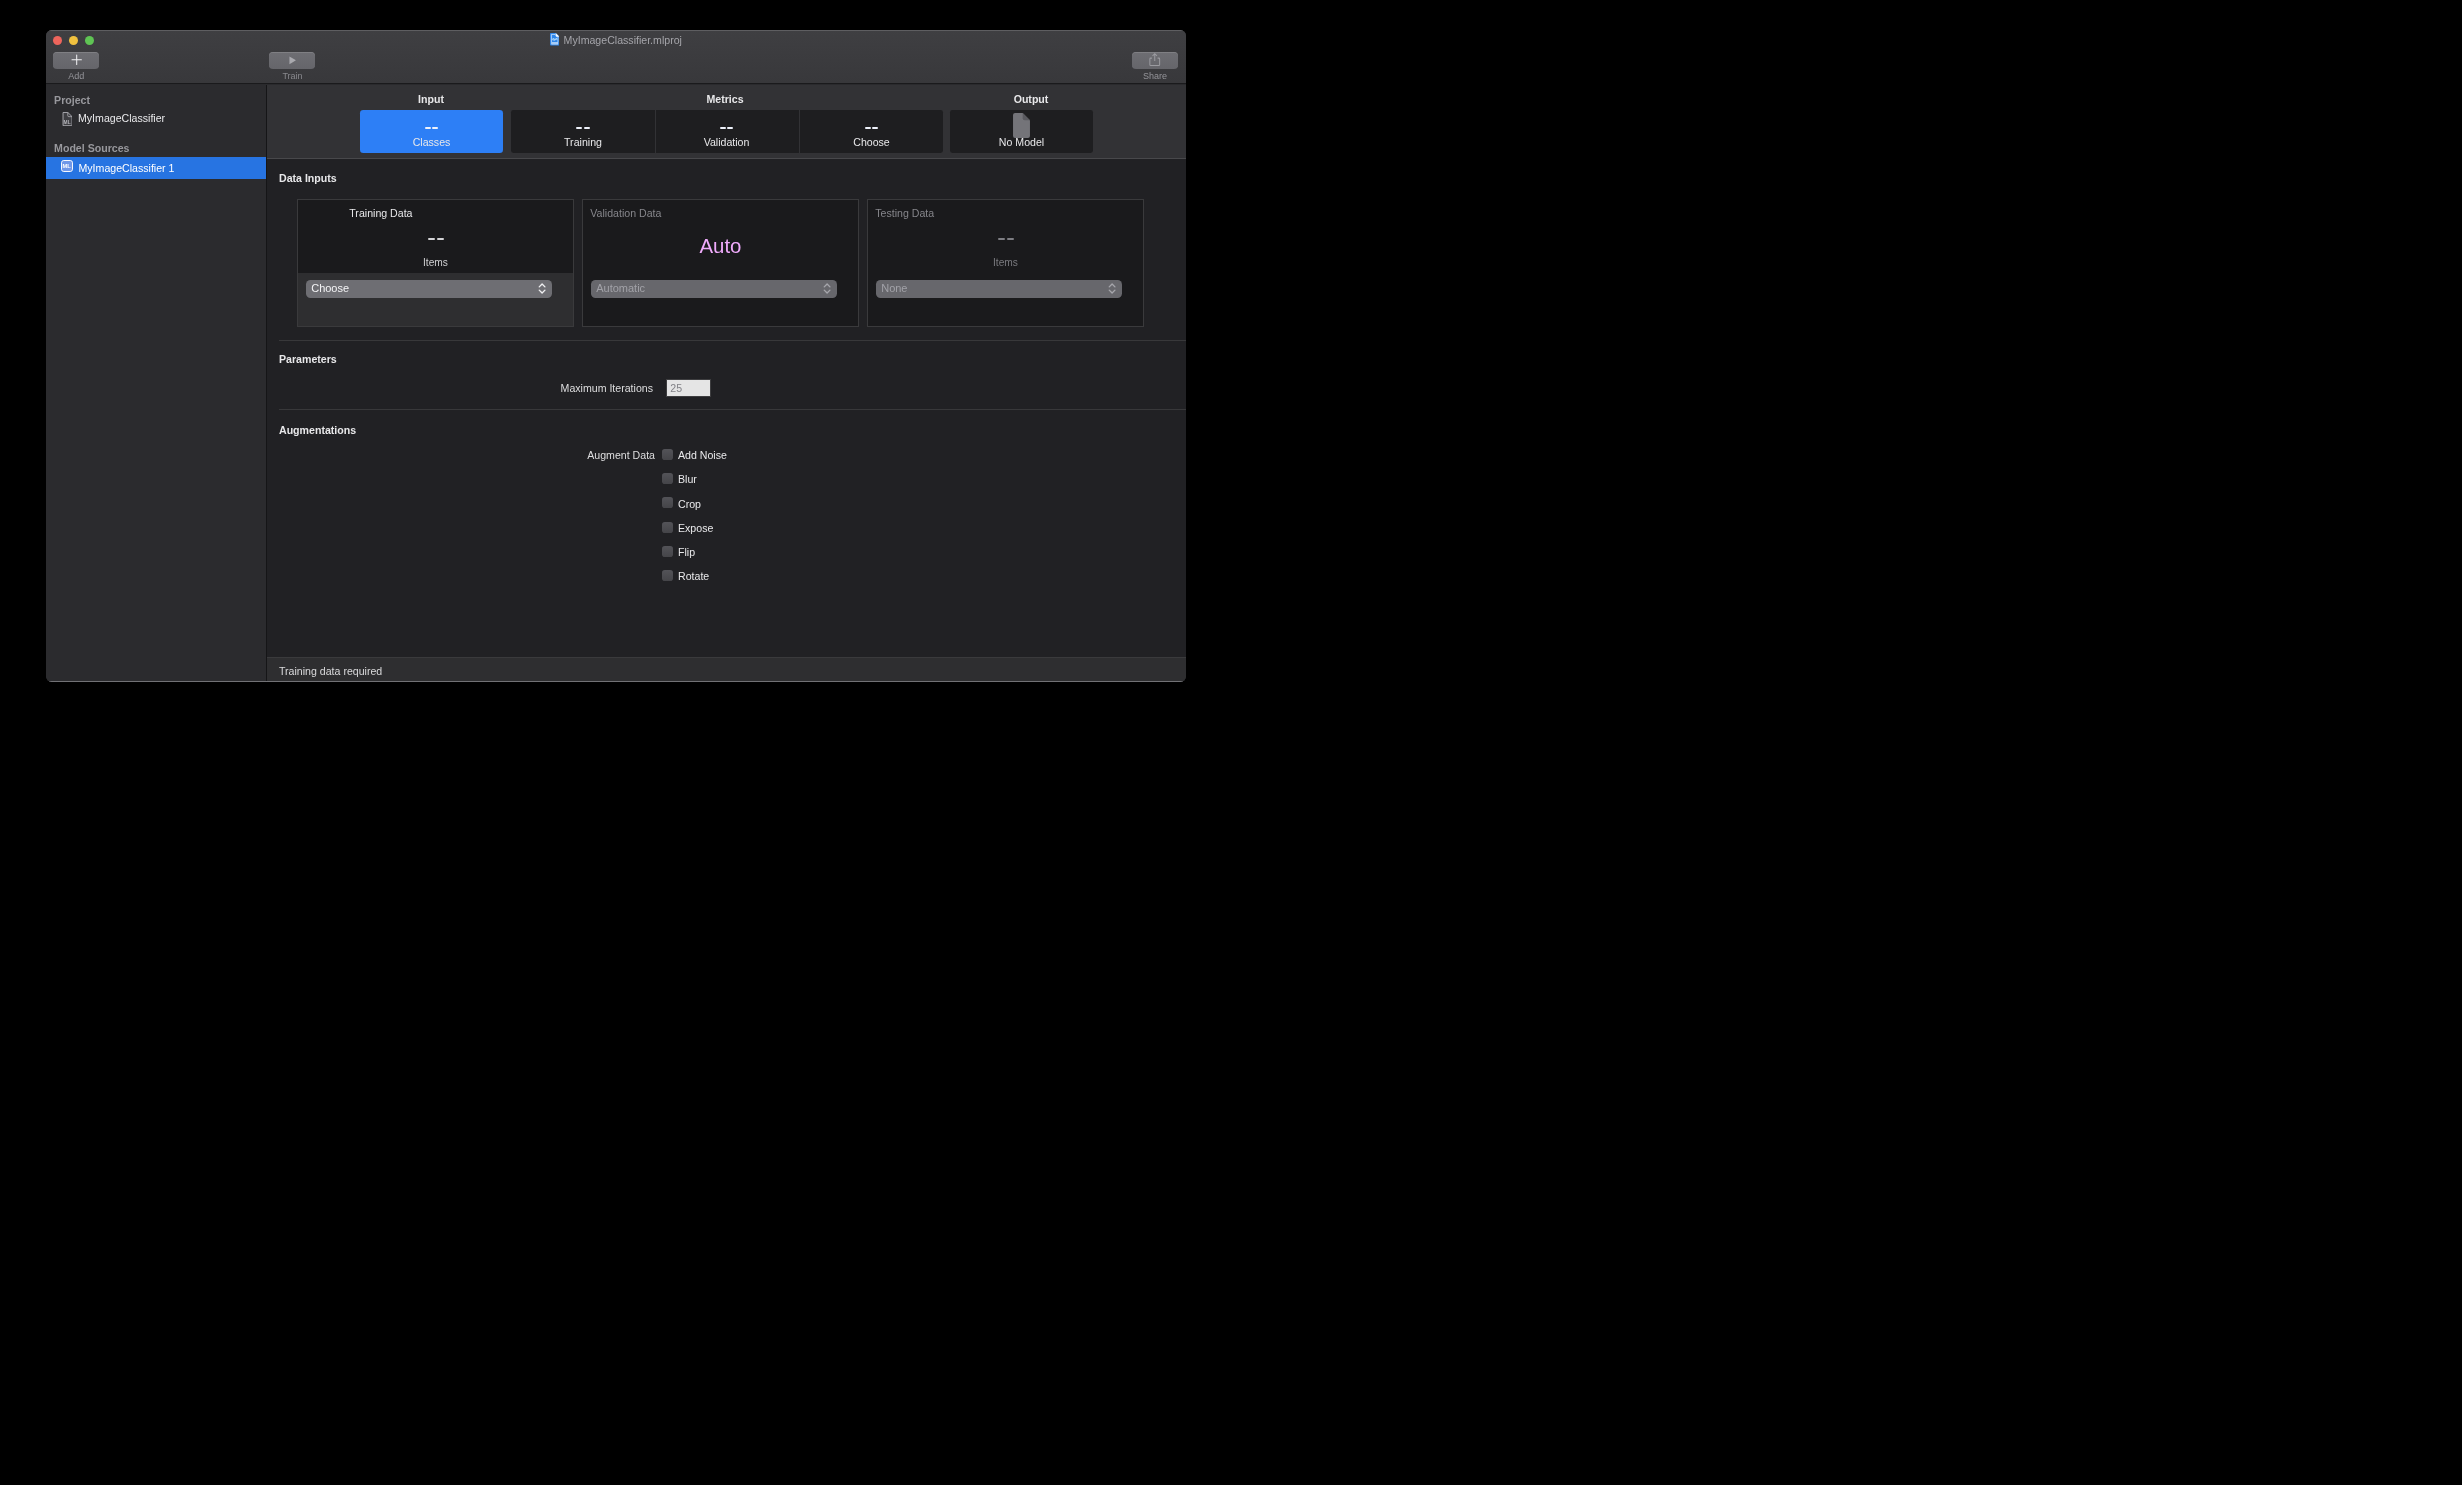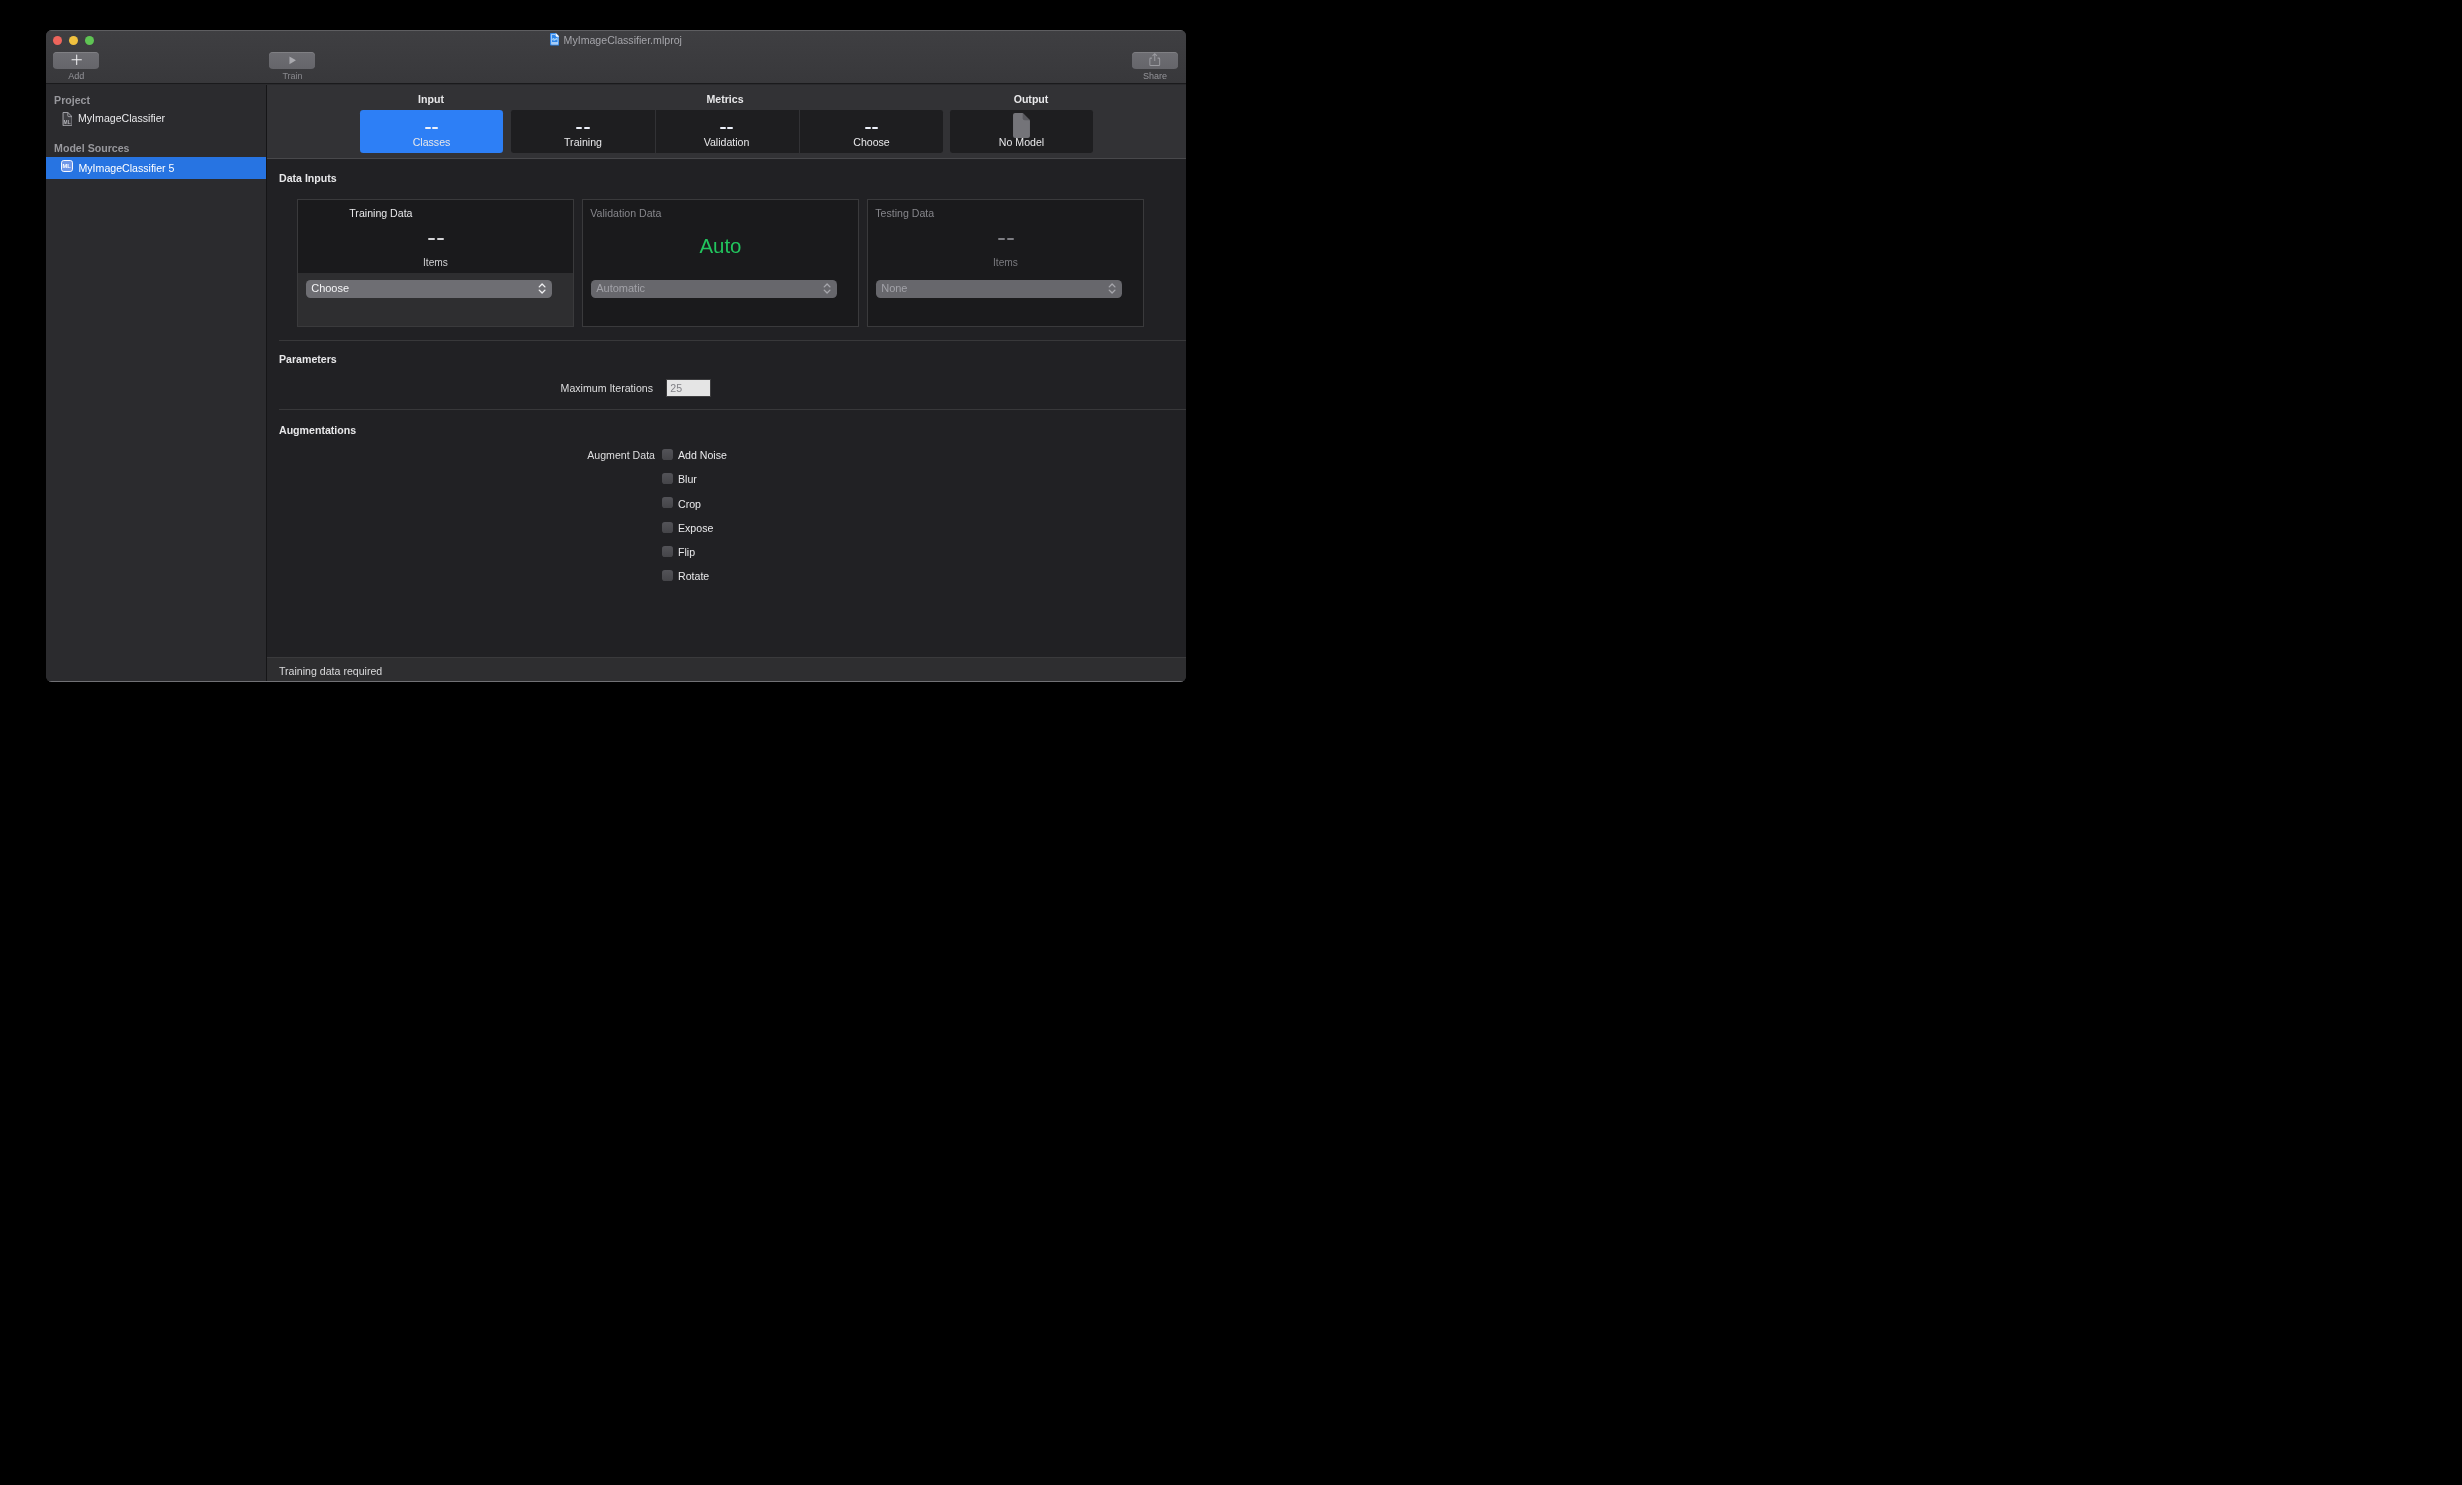--- a/index.html
+++ b/index.html
@@ -69,21 +69,21 @@
         <path d="M14.2 1.8 V9 a2.5 2.5 0 0 0 2.5 2.5 H24.5" fill="none" stroke="#b2b2b7" stroke-width="1.9"></path>
         <text x="12.6" y="28.5" font-size="12" font-weight="bold" fill="#b2b2b7" text-anchor="middle" font-family="Liberation Sans, sans-serif">ML</text>
       </svg>
     </div>
     <div class="abs" style="left:32px; top:26px; line-height:14px; font-size:10.6px; color:#e9e9eb;">MyImageClassifier</div>
     <div class="shead" style="top:57px;">Model Sources</div>
     <div id="selrow">
       <div class="abs" style="left:14.6px; top:3.3px; width:12.2px; height:12.2px; border-radius:2.8px;
         background:#6f97e8; border:1px solid #f5f8fe; color:#fff; font-size:5.7px; font-weight:bold;
         display:flex; align-items:center; justify-content:center; box-sizing:border-box;">ML</div>
-      <div class="abs" style="left:32.5px; top:3.7px; font-size:10.6px; line-height:14px; color:#ffffff;">MyImageClassifier 5</div>
+      <div class="abs" style="left:32.5px; top:3.7px; font-size:10.6px; line-height:14px; color:#ffffff;">MyImageClassifier 1</div>
     </div>
   </div>
   <div id="sdiv"></div>
 
   <div id="content">
     <div id="band">
       <div class="bandlab" style="left:164px;">Input</div>
       <div class="bandlab" style="left:458px;">Metrics</div>
       <div class="bandlab" style="left:764px;">Output</div>
       <div class="seg" style="left:93px; width:143px; background:#2d7ff6; border-radius:3.3px;">
@@ -127,21 +127,21 @@
       <div class="pop" style="background:#6e6e73; color:#f4f4f6;">Choose
         <span class="chev"><svg width="12.2" height="13" viewBox="0 0 15 16">
           <path d="M4 6 L7.5 2.5 L11 6" fill="none" stroke="#f0f0f2" stroke-width="1.7" stroke-linecap="round" stroke-linejoin="round"></path>
           <path d="M4 10 L7.5 13.5 L11 10" fill="none" stroke="#f0f0f2" stroke-width="1.7" stroke-linecap="round" stroke-linejoin="round"></path>
         </svg></span>
       </div>
     </div>
 
     <div class="card" style="left:315px;">
       <div class="ctitle" style="color:#86868b;">Validation Data</div>
-      <div class="abs" style="left:0; right:0; top:35px; text-align:center; font-size:20.4px; color:#22c55e;">Auto</div>
+      <div class="abs" style="left:0; right:0; top:35px; text-align:center; font-size:20.4px; color:#f0abfc;">Auto</div>
       <div class="pop" style="background:#67676c; color:#a2a2a8;">Automatic
         <span class="chev"><svg width="12.2" height="13" viewBox="0 0 15 16">
           <path d="M4 6 L7.5 2.5 L11 6" fill="none" stroke="#a6a6ac" stroke-width="1.7" stroke-linecap="round" stroke-linejoin="round"></path>
           <path d="M4 10 L7.5 13.5 L11 10" fill="none" stroke="#a6a6ac" stroke-width="1.7" stroke-linecap="round" stroke-linejoin="round"></path>
         </svg></span>
       </div>
     </div>
 
     <div class="card" style="left:600px;">
       <div class="ctitle" style="color:#86868b;">Testing Data</div>

